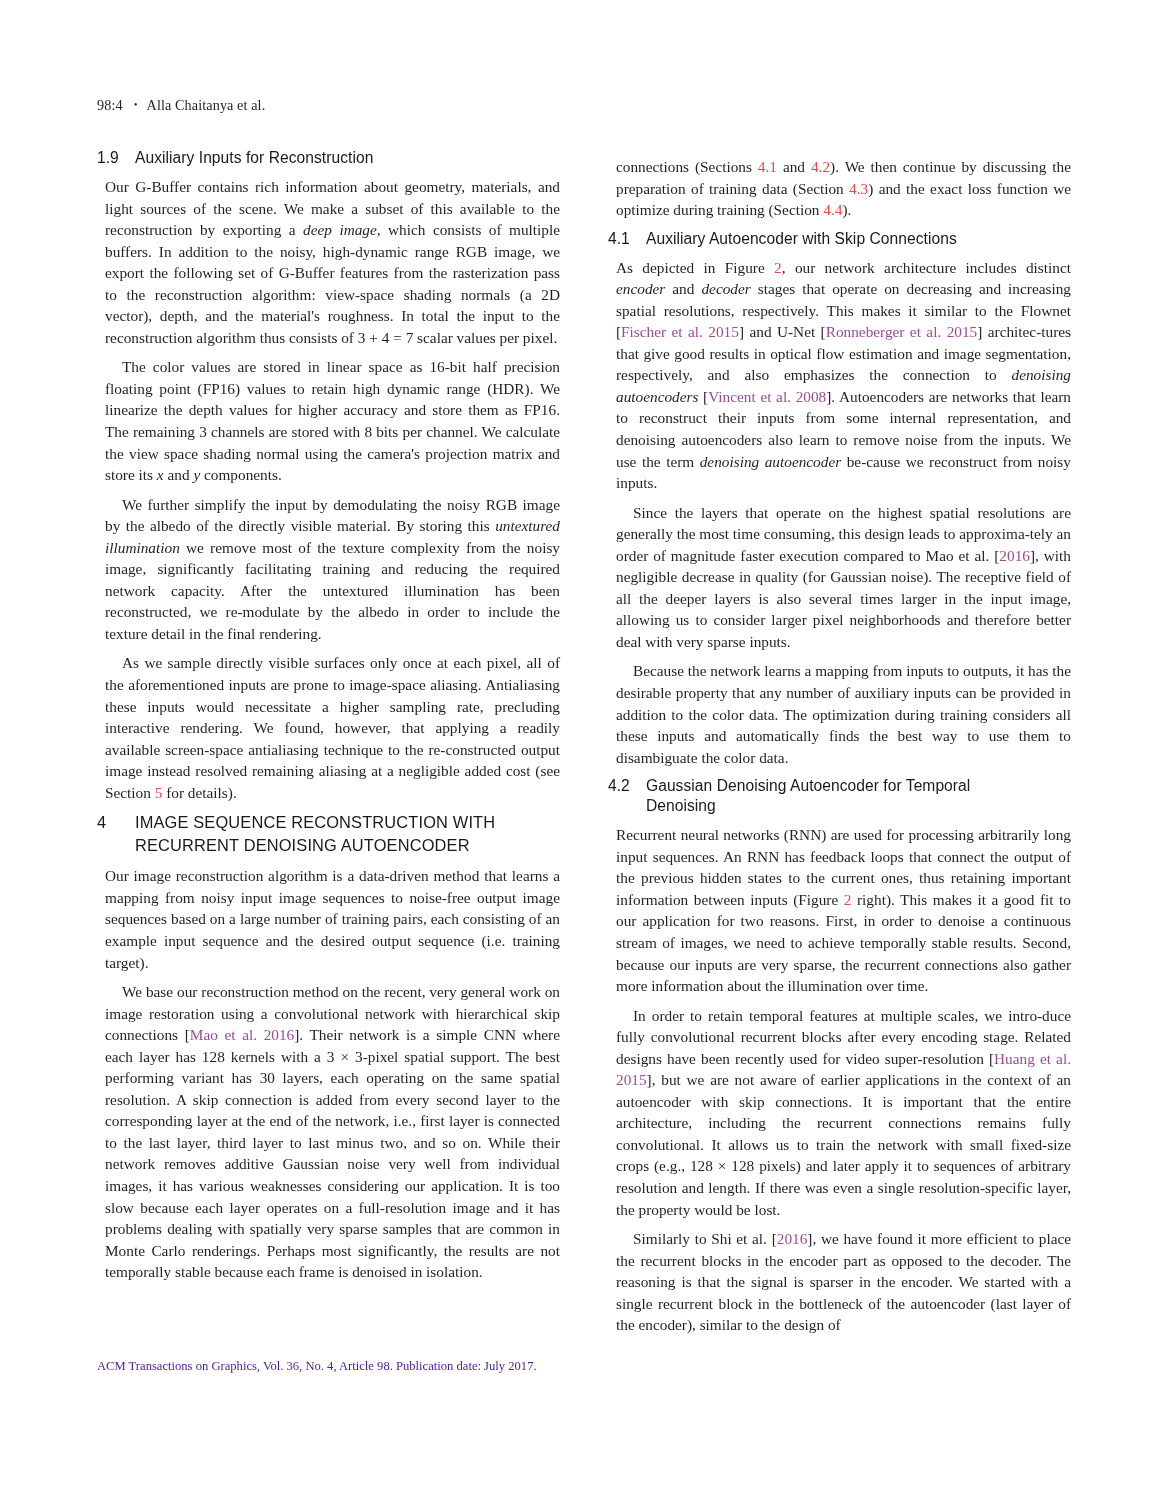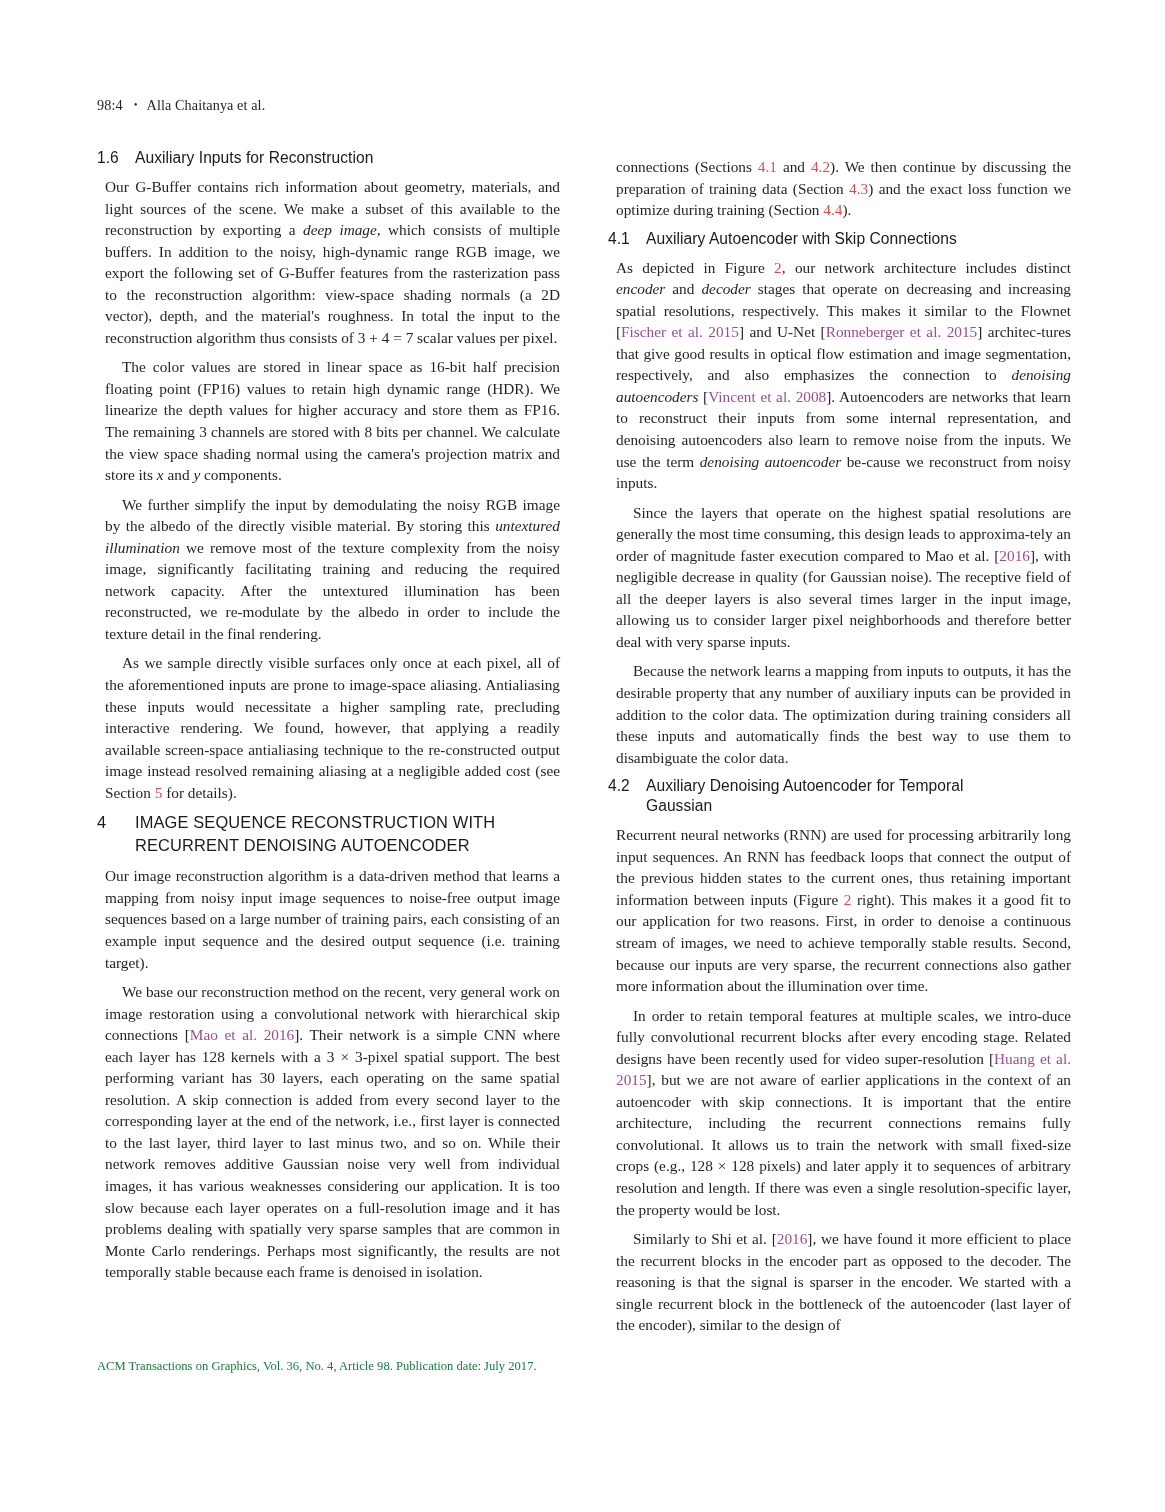--- a/index.html
+++ b/index.html
@@ -124,39 +124,39 @@
     font-style: italic;
   }
 
   
   .footer {
     position: absolute;
     left: 97px;
     top: 1358px;
     font-size: 12.6px;
     line-height: 17px;
-    color: #15803d;
+    color: #4c1d95;
     white-space: nowrap;
   }
 </style>
 </head>
 <body>
 
 <div class="page">
 
   <div class="running-head">
     <span class="folio">98:4</span><span class="sep">•</span><span class="authors">Alla Chaitanya et al.</span>
   </div>
 
   <div class="columns">
 
     <div class="col col-left">
 
       <h2 class="sec-head">
-        <span class="num">1.6</span>
+        <span class="num">1.9</span>
         <span class="ttl">Auxiliary Inputs for Reconstruction</span>
       </h2>
 
       <p class="para noindent">Our G-Buffer contains rich information about geometry, materials, and light sources of the scene. We make a subset of this available to the reconstruction by exporting a <i>deep image</i>, which consists of multiple buffers. In addition to the noisy, high-dynamic range RGB image, we export the following set of G-Buffer features from the rasterization pass to the reconstruction algorithm: view-space shading normals (a 2D vector), depth, and the material's roughness. In total the input to the reconstruction algorithm thus consists of 3 + 4 = 7 scalar values per pixel.</p>
       <p class="para indent">The color values are stored in linear space as 16-bit half precision floating point (FP16) values to retain high dynamic range (HDR). We linearize the depth values for higher accuracy and store them as FP16. The remaining 3 channels are stored with 8 bits per channel. We calculate the view space shading normal using the camera's projection matrix and store its <span class="mathvar">x</span> and <span class="mathvar">y</span> components.</p>
       <p class="para indent">We further simplify the input by demodulating the noisy RGB image by the albedo of the directly visible material. By storing this <i>untextured illumination</i> we remove most of the texture complexity from the noisy image, significantly facilitating training and reducing the required network capacity. After the untextured illumination has been reconstructed, we re-modulate by the albedo in order to include the texture detail in the final rendering.</p>
       <p class="para indent">As we sample directly visible surfaces only once at each pixel, all of the aforementioned inputs are prone to image-space aliasing. Antialiasing these inputs would necessitate a higher sampling rate, precluding interactive rendering. We found, however, that applying a readily available screen-space antialiasing technique to the re-constructed output image instead resolved remaining aliasing at a negligible added cost (see Section <span class="ref-link">5</span> for details).</p>
 
       <h1 class="sec-head-major head-space-before-lg">
         <span class="num">4</span>
@@ -176,21 +176,21 @@
         <span class="num">4.1</span>
         <span class="ttl">Auxiliary Autoencoder with Skip Connections</span>
       </h2>
 
       <p class="para noindent">As depicted in Figure <span class="ref-link">2</span>, our network architecture includes distinct <i>encoder</i> and <i>decoder</i> stages that operate on decreasing and increasing spatial resolutions, respectively. This makes it similar to the Flownet [<span class="cite-link">Fischer et al. 2015</span>] and U-Net [<span class="cite-link">Ronneberger et al. 2015</span>] architec-tures that give good results in optical flow estimation and image segmentation, respectively, and also emphasizes the connection to <i>denoising autoencoders</i> [<span class="cite-link">Vincent et al. 2008</span>]. Autoencoders are networks that learn to reconstruct their inputs from some internal representation, and denoising autoencoders also learn to remove noise from the inputs. We use the term <i>denoising autoencoder</i> be-cause we reconstruct from noisy inputs.</p>
       <p class="para indent">Since the layers that operate on the highest spatial resolutions are generally the most time consuming, this design leads to approxima-tely an order of magnitude faster execution compared to Mao et al. [<span class="cite-link">2016</span>], with negligible decrease in quality (for Gaussian noise). The receptive field of all the deeper layers is also several times larger in the input image, allowing us to consider larger pixel neighborhoods and therefore better deal with very sparse inputs.</p>
       <p class="para indent">Because the network learns a mapping from inputs to outputs, it has the desirable property that any number of auxiliary inputs can be provided in addition to the color data. The optimization during training considers all these inputs and automatically finds the best way to use them to disambiguate the color data.</p>
 
       <h2 class="sec-head head-space-before">
         <span class="num">4.2</span>
-        <span class="ttl"><span>Auxiliary Denoising Autoencoder for Temporal</span><br><span>Gaussian</span></span>
+        <span class="ttl"><span>Gaussian Denoising Autoencoder for Temporal</span><br><span>Denoising</span></span>
       </h2>
 
       <p class="para noindent">Recurrent neural networks (RNN) are used for processing arbitrarily long input sequences. An RNN has feedback loops that connect the output of the previous hidden states to the current ones, thus retaining important information between inputs (Figure <span class="ref-link">2</span> right). This makes it a good fit to our application for two reasons. First, in order to denoise a continuous stream of images, we need to achieve temporally stable results. Second, because our inputs are very sparse, the recurrent connections also gather more information about the illumination over time.</p>
       <p class="para indent">In order to retain temporal features at multiple scales, we intro-duce fully convolutional recurrent blocks after every encoding stage. Related designs have been recently used for video super-resolution [<span class="cite-link">Huang et al. 2015</span>], but we are not aware of earlier applications in the context of an autoencoder with skip connections. It is important that the entire architecture, including the recurrent connections remains fully convolutional. It allows us to train the network with small fixed-size crops (e.g., 128 × 128 pixels) and later apply it to sequences of arbitrary resolution and length. If there was even a single resolution-specific layer, the property would be lost.</p>
       <p class="para indent">Similarly to Shi et al. [<span class="cite-link">2016</span>], we have found it more efficient to place the recurrent blocks in the encoder part as opposed to the decoder. The reasoning is that the signal is sparser in the encoder. We started with a single recurrent block in the bottleneck of the autoencoder (last layer of the encoder), similar to the design of</p>
 
     </div>
   </div>
 
   <div class="footer">ACM Transactions on Graphics, Vol. 36, No. 4, Article 98. Publication date: July 2017.</div>

